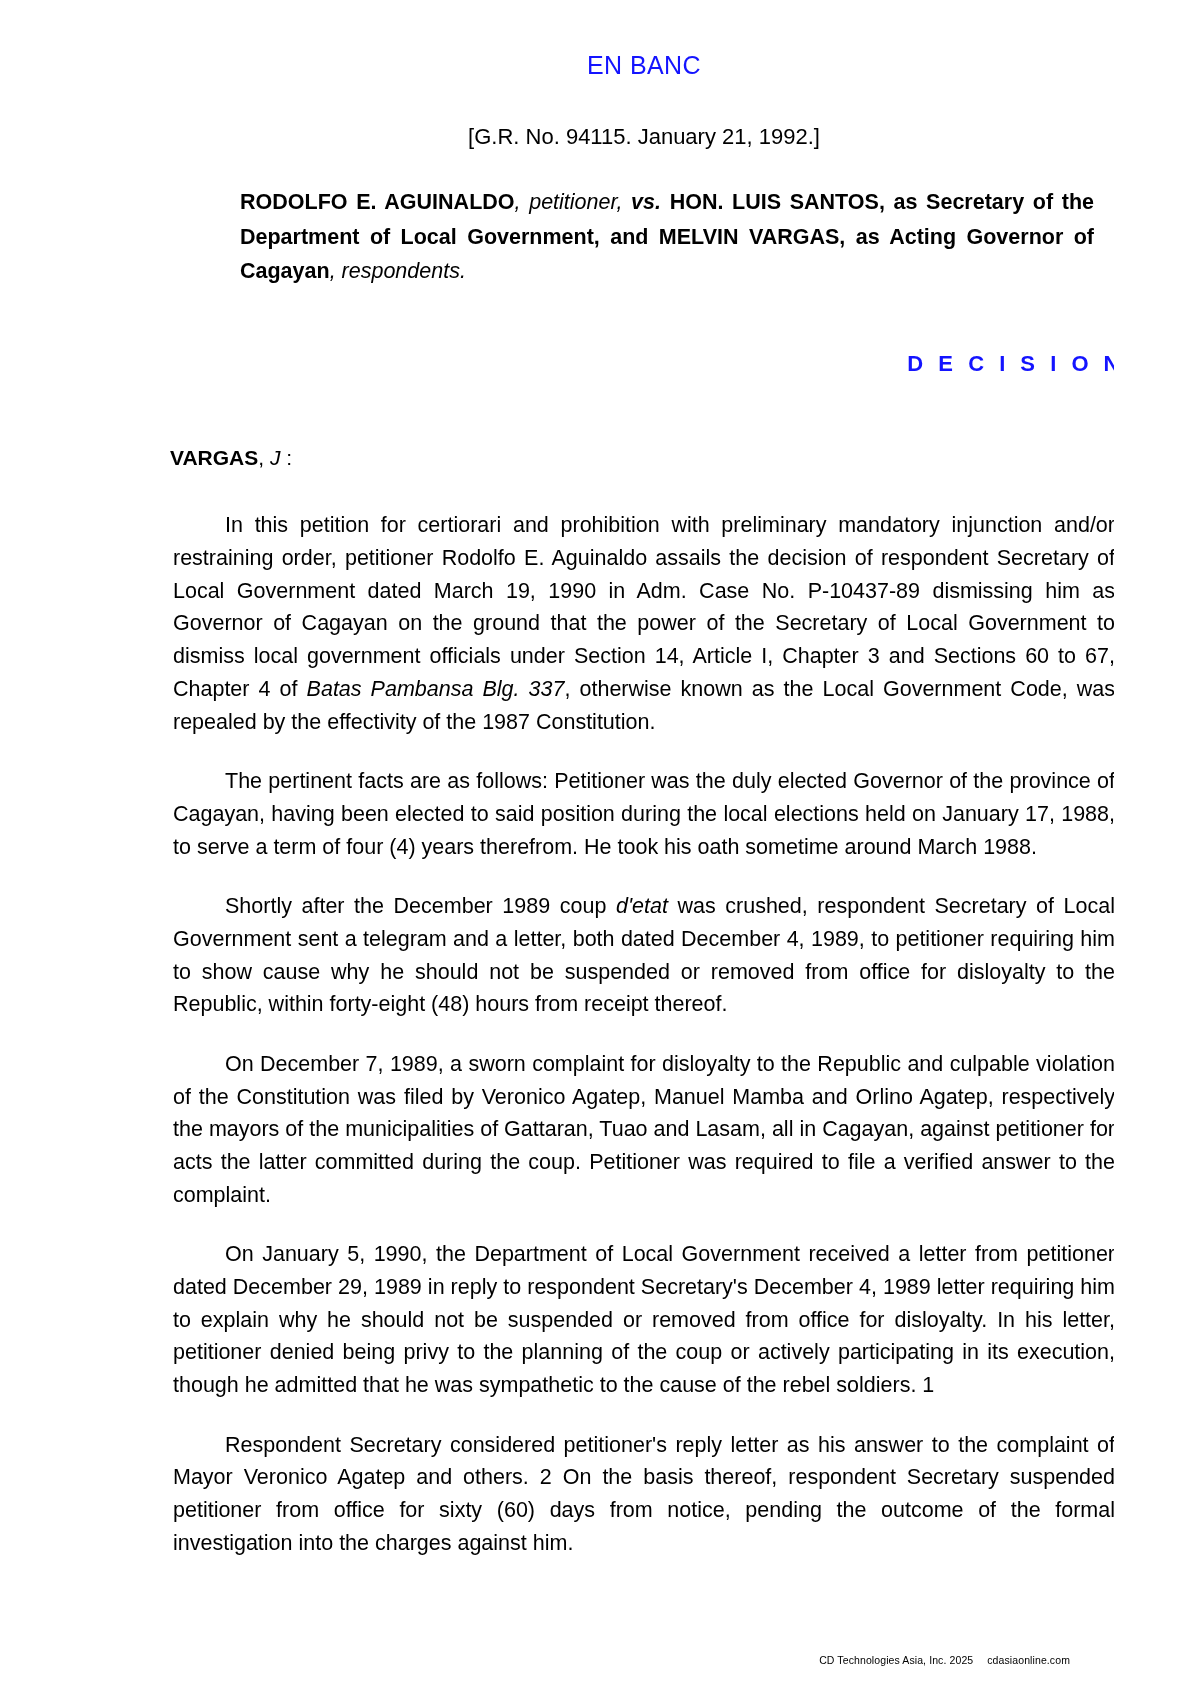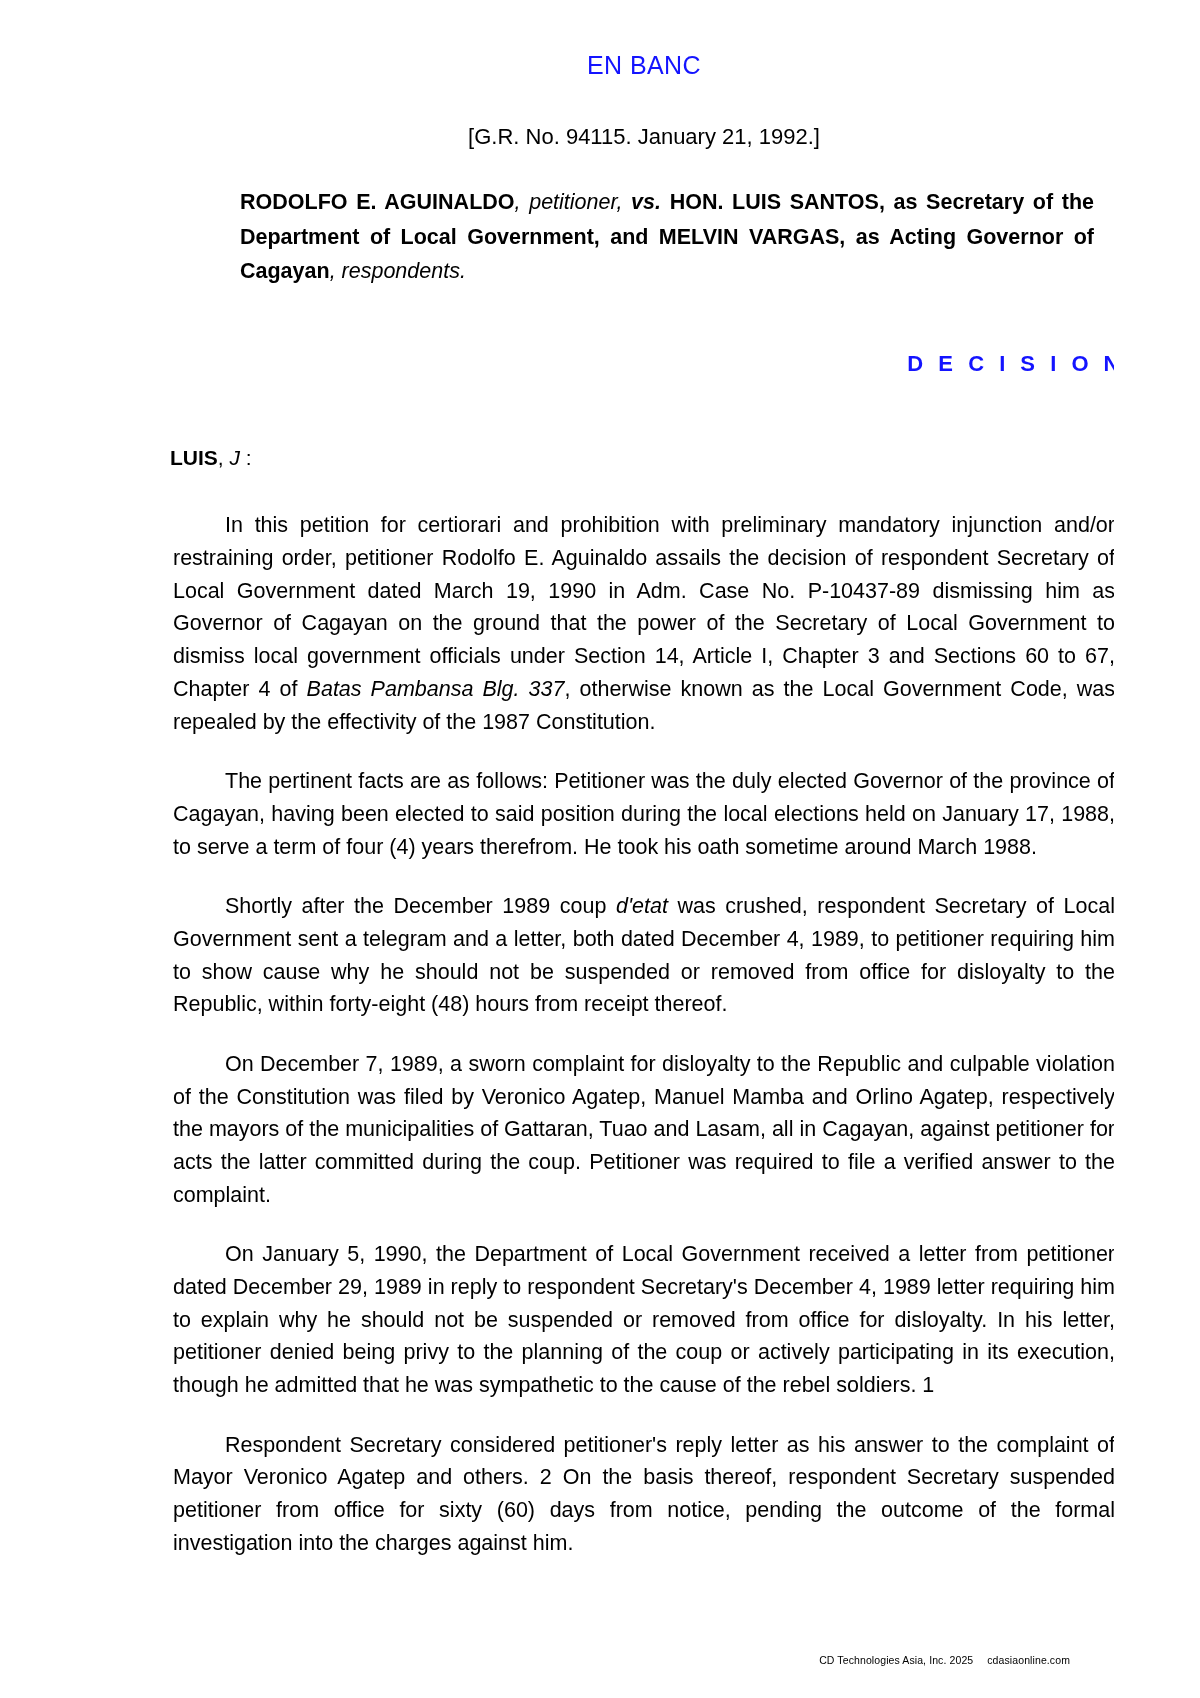--- a/index.html
+++ b/index.html
@@ -136,21 +136,21 @@
 
     <div class="case-cite">[G.R. No. 94115. January 21, 1992.]</div>
 
     <div class="case-title">
       <span>RODOLFO E. AGUINALDO</span><span class="ital">, petitioner, </span><span class="ital-b">vs.</span><span> HON. LUIS SANTOS, as Secretary of the Department of Local Government, and MELVIN VARGAS, as Acting Governor of Cagayan</span><span class="ital">, respondents.</span>
     </div>
 
     <div class="decision-label">D E C I S I O N</div>
 
     <div class="byline">
-      <span>LUIS</span><span class="colon">, </span><span class="j">J</span><span class="colon"> :</span>
+      <span>VARGAS</span><span class="colon">, </span><span class="j">J</span><span class="colon"> :</span>
     </div>
 
     <div id="body-text">
         <p class="body-par"><span>In this petition for certiorari and prohibition with preliminary mandatory injunction and/or restraining order, petitioner Rodolfo E. Aguinaldo assails the decision of respondent Secretary of Local Government dated March 19, 1990 in Adm. Case No. P-10437-89 dismissing him as Governor of Cagayan on the ground that the power of the Secretary of Local Government to dismiss local government officials under Section 14, Article I, Chapter 3 and Sections 60 to 67, Chapter 4 of </span><span class="ital">Batas Pambansa Blg. 337</span><span>, otherwise known as the Local Government Code, was repealed by the effectivity of the 1987 Constitution.</span></p>
         <p class="body-par"><span>The pertinent facts are as follows: Petitioner was the duly elected Governor of the province of Cagayan, having been elected to said position during the local elections held on January 17, 1988, to serve a term of four (4) years therefrom. He took his oath sometime around March 1988.</span></p>
         <p class="body-par"><span>Shortly after the December 1989 coup </span><span class="ital">d'etat</span><span> was crushed, respondent Secretary of Local Government sent a telegram and a letter, both dated December 4, 1989, to petitioner requiring him to show cause why he should not be suspended or removed from office for disloyalty to the Republic, within forty-eight (48) hours from receipt thereof.</span></p>
         <p class="body-par"><span>On December 7, 1989, a sworn complaint for disloyalty to the Republic and culpable violation of the Constitution was filed by Veronico Agatep, Manuel Mamba and Orlino Agatep, respectively the mayors of the municipalities of Gattaran, Tuao and Lasam, all in Cagayan, against petitioner for acts the latter committed during the coup. Petitioner was required to file a verified answer to the complaint.</span></p>
         <p class="body-par"><span>On January 5, 1990, the Department of Local Government received a letter from petitioner dated December 29, 1989 in reply to respondent Secretary's December 4, 1989 letter requiring him to explain why he should not be suspended or removed from office for disloyalty. In his letter, petitioner denied being privy to the planning of the coup or actively participating in its execution, though he admitted that he was sympathetic to the cause of the rebel soldiers. 1</span></p>
         <p class="body-par"><span>Respondent Secretary considered petitioner's reply letter as his answer to the complaint of Mayor Veronico Agatep and others. 2 On the basis thereof, respondent Secretary suspended petitioner from office for sixty (60) days from notice, pending the outcome of the formal investigation into the charges against him.</span></p>
       </div>

